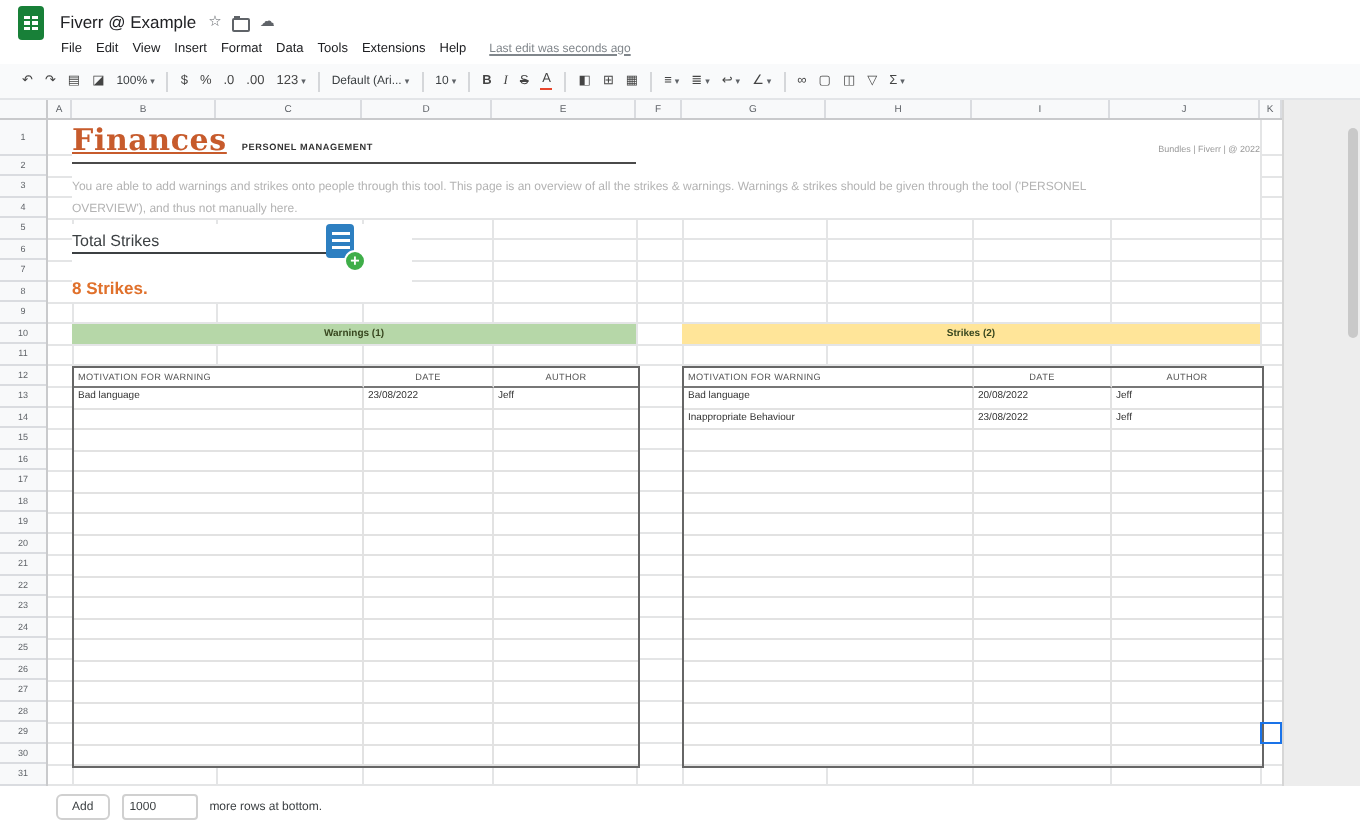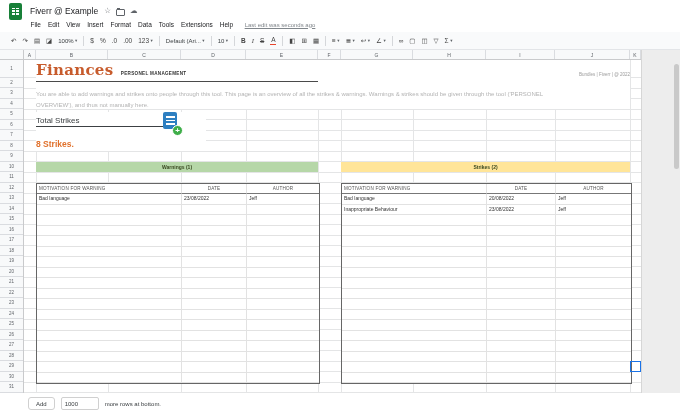--- a/index.html
+++ b/index.html
@@ -49,21 +49,21 @@
   .offsheet{position:absolute;left:641px;top:0;width:39px;height:343px;background:#ededed;border-left:1px solid #d6d6d6;box-sizing:border-box;}
   .scroll-thumb{position:absolute;right:1px;top:14px;width:5px;height:105px;background:#c9c9c9;border-radius:3px;}
 
   
   .cells{position:absolute;left:24px;top:10px;width:617px;height:332.5px;background:#fff;overflow:hidden;}
   .vline{position:absolute;top:0;bottom:0;width:1px;background:#e4e5e6;z-index:0;}
   .hline{position:absolute;left:0;right:0;height:1px;background:#e4e5e6;z-index:0;}
   .patch{position:absolute;background:#fff;z-index:1;}
   .overlay{position:absolute;z-index:2;}
 
-  .sheet-title{font-family:"DejaVu Serif","Liberation Serif",serif;font-weight:bold;font-size:15px;color:#c75b2c;letter-spacing:.3px;}
+  .sheet-title{font-family:"DejaVu Serif","Liberation Serif",serif;font-weight:bold;font-size:15px;color:#c75b2c;letter-spacing:.3px;text-decoration:underline;}
   .sheet-subtitle{font-size:4.6px;color:#333;font-weight:bold;margin-left:3px;letter-spacing:.3px;}
   .title-rule{height:0;border-bottom:1px solid #4a4a4a;}
   .credit{font-size:4.5px;color:#9a9a9a;text-align:right;white-space:nowrap;}
   .desc{font-size:6px;line-height:10.5px;color:#b3b3b3;white-space:nowrap;}
   .desc span{display:block;}
   .total-strikes{font-size:8px;color:#3c4043;height:11px;line-height:11px;border-bottom:1px solid #3c4043;}
   .strikes-value{font-size:8.5px;font-weight:bold;color:#e0712c;}
 
   .clip-icon{width:22px;height:25px;}
   .clip-doc{position:absolute;left:2px;top:0;width:14px;height:17px;background:#2d7fc1;border-radius:2px;}

